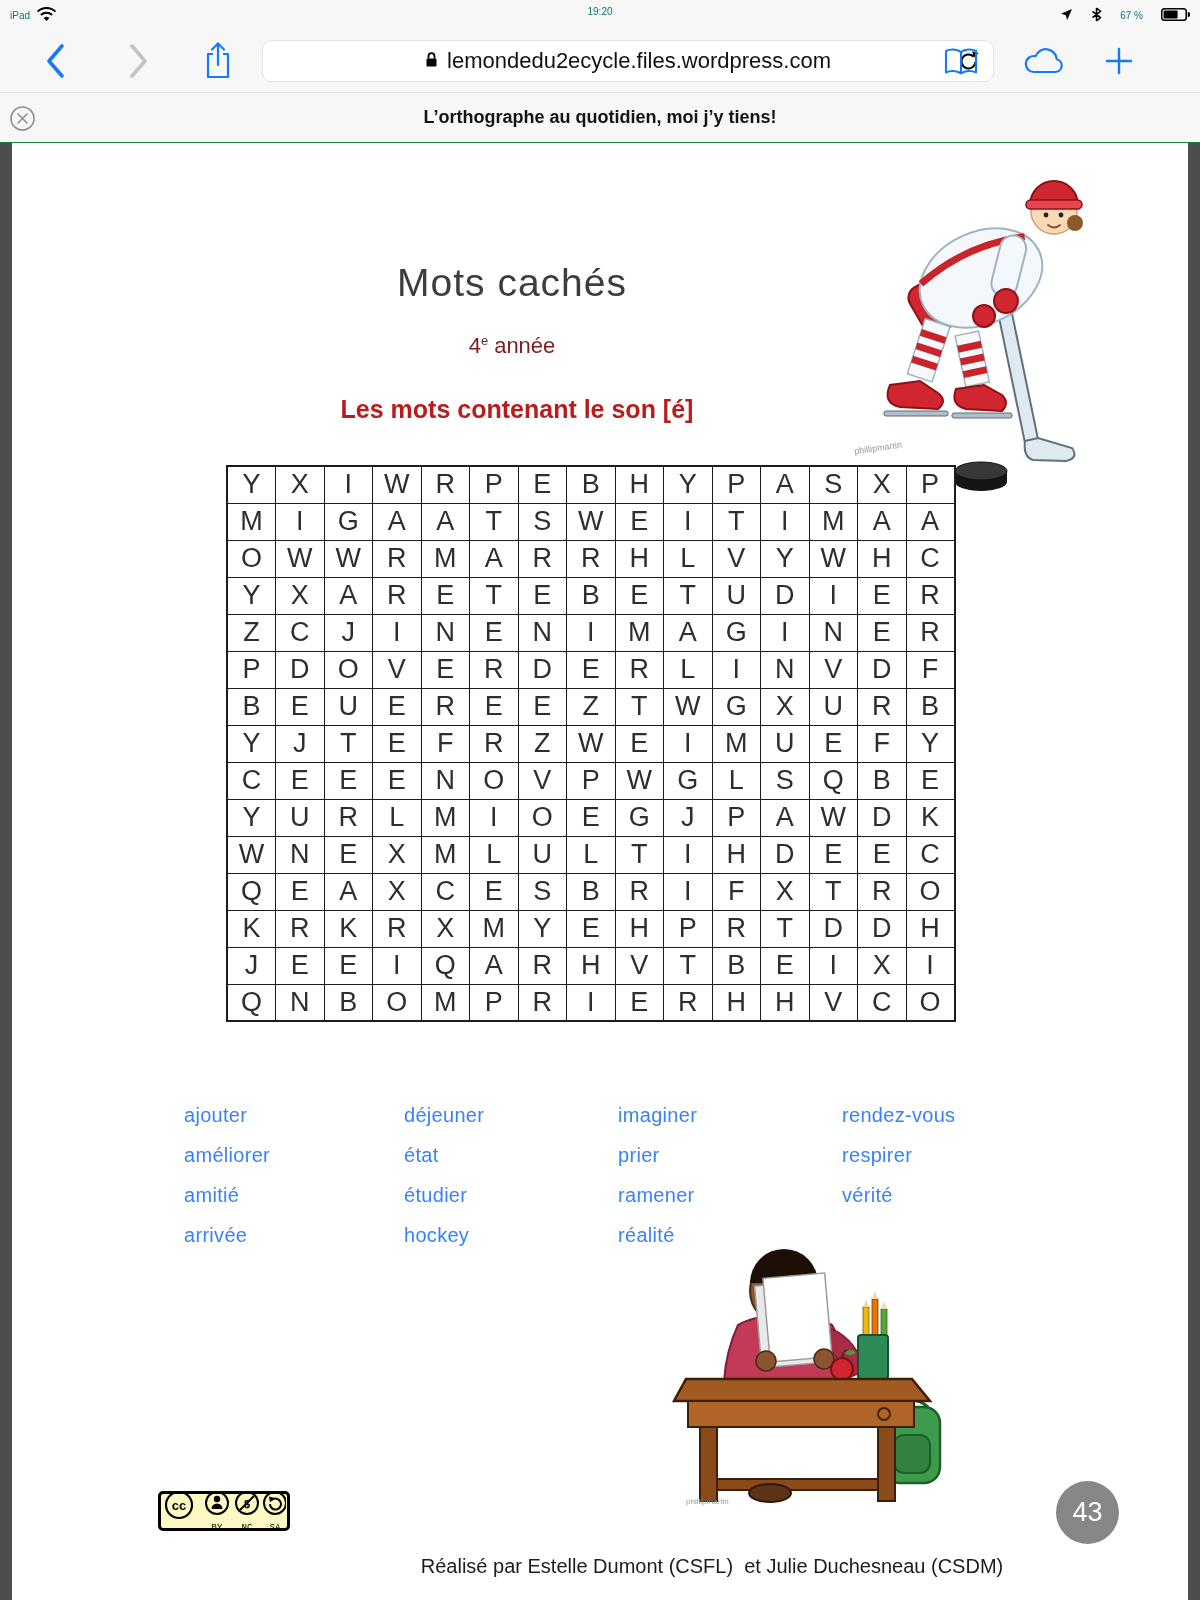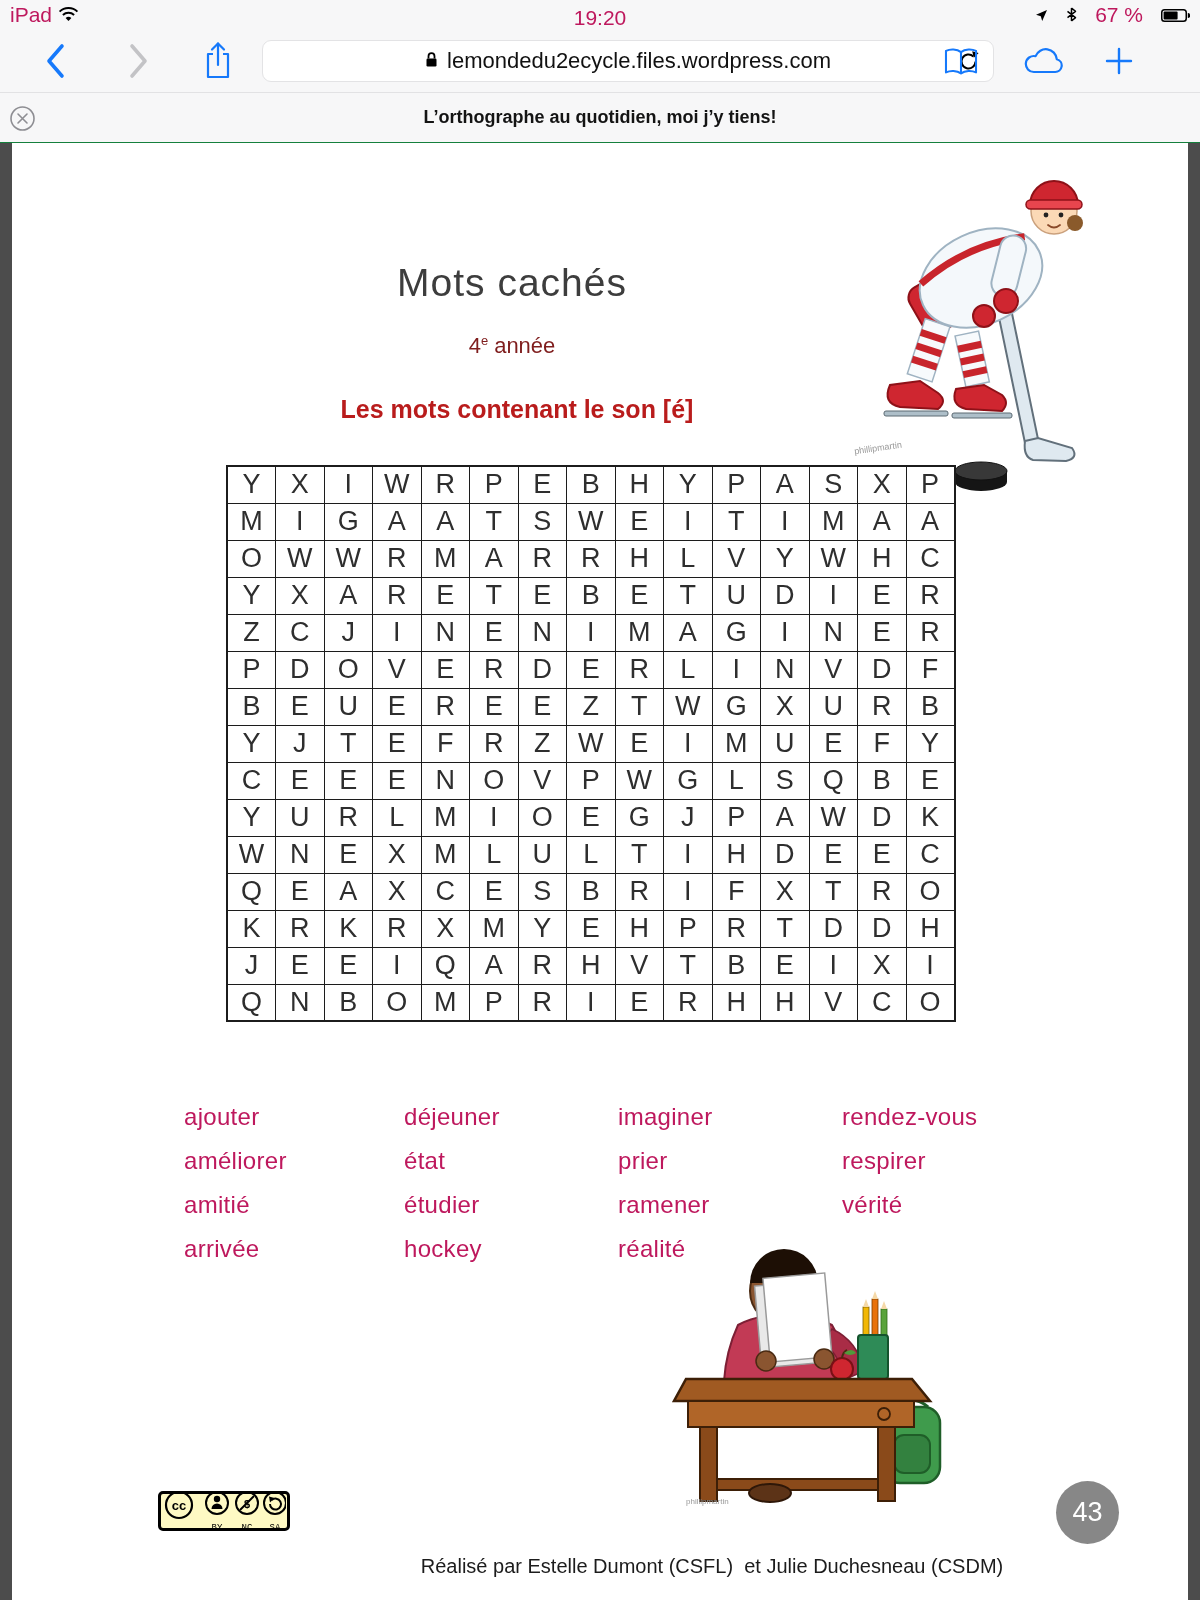--- a/index.html
+++ b/index.html
@@ -2,21 +2,21 @@
 <html lang="fr"><head>
 <meta charset="utf-8">
 <style>
   * { margin:0; padding:0; box-sizing:border-box; }
   html,body { width:1200px; height:1600px; }
   body { font-family:"Liberation Sans","DejaVu Sans",sans-serif; }
   .screen { position:relative; width:1200px; height:1600px; background:#4c4c4c; overflow:hidden; }
 
   
   .chrome { position:absolute; top:0; left:0; right:0; height:143px; background:#f7f7f8; }
-  .status-bar { position:absolute; top:0; left:0; right:0; height:30px; font-size:21px; color:#be185d; }
+  .status-bar { position:absolute; top:0; left:0; right:0; height:30px; font-size:10px; color:#0f766e; }
   .sb-left { position:absolute; left:10px; top:0; height:30px; display:flex; align-items:center; gap:6px; }
   .sb-time { position:absolute; left:0; right:0; top:6px; text-align:center; font-weight:500; }
   .sb-right { position:absolute; right:10px; top:0; height:30px; display:flex; align-items:center; gap:18px; }
 
   .toolbar { position:absolute; top:30px; left:0; right:0; height:62px; }
   .tb-back { position:absolute; left:44px; top:13px; }
   .tb-fwd { position:absolute; left:128px; top:13px; }
   .tb-share { position:absolute; left:202px; top:11px; }
   .url-field { position:absolute; left:262px; top:10px; width:732px; height:42px; background:#ffffff;
                border:1px solid #e3e3e5; border-radius:9px; display:flex; align-items:center; justify-content:center; gap:9px; }
@@ -42,21 +42,21 @@
   .doc-grade .grade-word { margin-left:6px; }
   .doc-heading { position:absolute; top:252px; left:0; width:1010px; text-align:center;
                  font-size:25px; font-weight:bold; color:#b91c1c; }
 
   table.word-grid { position:absolute; left:214px; top:322px; border-collapse:collapse;
                     border:2.5px solid #1c1c1c; table-layout:fixed; }
   table.word-grid td { width:48.5px; height:37px; border:1.6px solid #1c1c1c; text-align:center;
                        vertical-align:middle; font-size:27px; color:#2e2e2e; padding:0; }
 
   .word-col { position:absolute; top:962px; display:flex; flex-direction:column; gap:20px; }
-  .word-col .word { font-size:24px; color:#be185d; line-height:1; letter-spacing:0.3px; }
+  .word-col .word { font-size:20px; color:#3b82f6; line-height:1; letter-spacing:0.3px; }
 
   .clipart-hockey { position:absolute; left:864px; top:10px; }
   .clipart-desk { position:absolute; left:660px; top:1086px; }
   .clipart-credit { position:absolute; font-size:9px; color:#999; transform:rotate(-8deg); }
   .credit-1 { left:842px; top:300px; }
   .credit-2 { left:674px; top:1354px; transform:rotate(0deg); font-size:8px; }
 
   .cc-badge { position:absolute; left:146px; top:1348px; width:132px; height:40px; background:#fef9c3;
               border:3px solid #000; border-radius:5px; display:flex; align-items:center; justify-content:center; }
 

